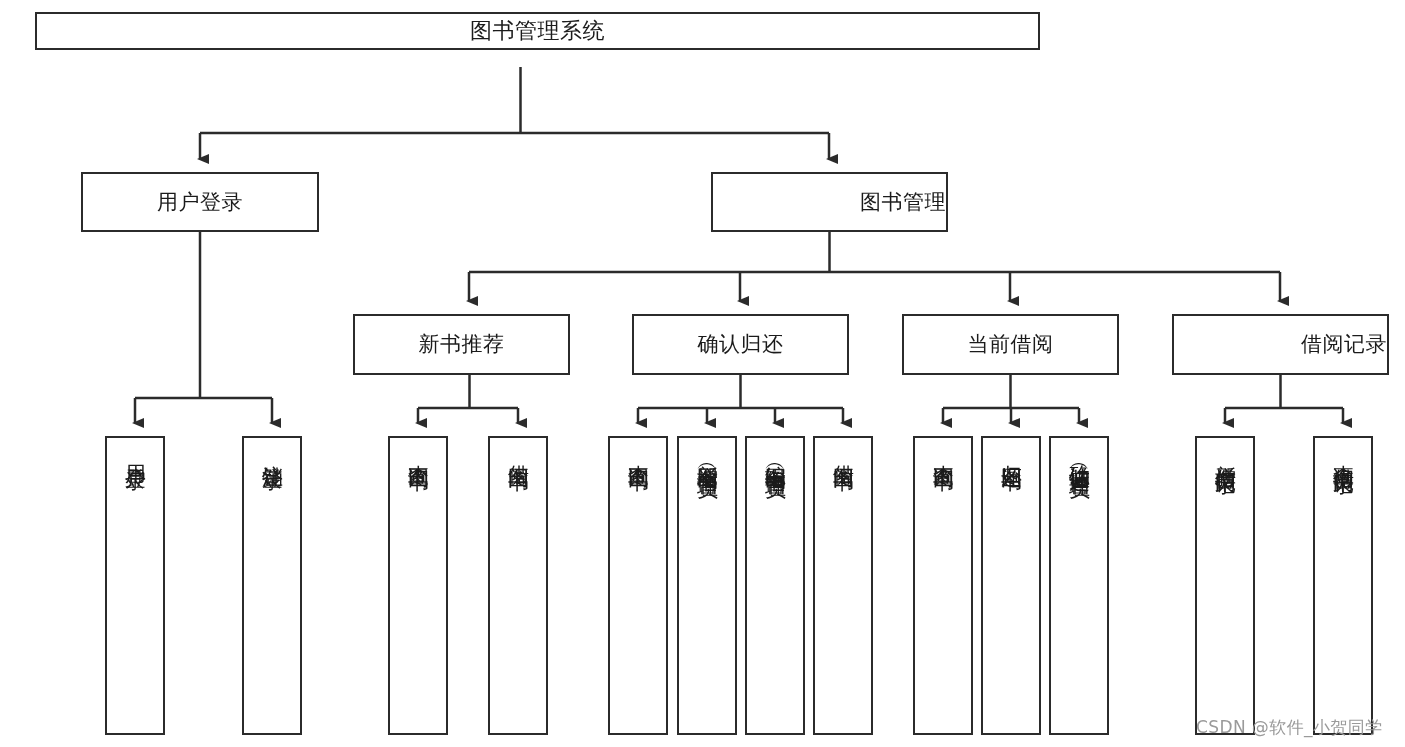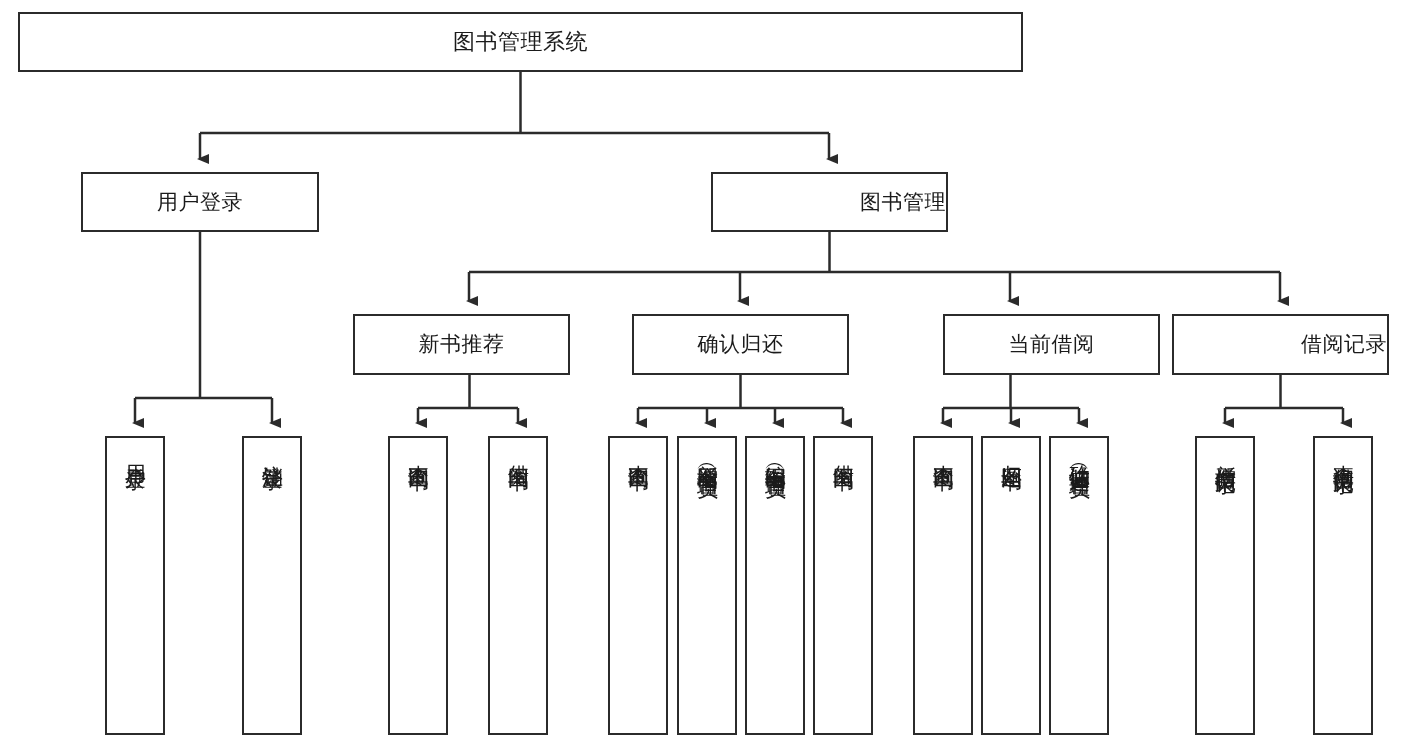--- a/index.html
+++ b/index.html
@@ -105,36 +105,36 @@
         <path d="M943,408 L943,423" marker-end="url(#arrow)"></path>
         <path d="M1011,408 L1011,423" marker-end="url(#arrow)"></path>
         <path d="M1079,408 L1079,423" marker-end="url(#arrow)"></path>
         <path d="M1280.5,375 L1280.5,408"></path>
         <path d="M1225,408 L1343,408"></path>
         <path d="M1225,408 L1225,423" marker-end="url(#arrow)"></path>
         <path d="M1343,408 L1343,423" marker-end="url(#arrow)"></path>
       </g>
   </svg>
   <div id="node-layer">
-      <div class="node horiz root" style="left: 18px; top: 12px; width: 1005px; height: 60px; justify-content: center;">
+      <div class="node horiz root" style="left: 35px; top: 12px; width: 1005px; height: 38px; justify-content: center;">
         <span class="node-label">图书管理系统</span>
       </div>
       <div class="node horiz" style="left: 81px; top: 172px; width: 238px; height: 60px;">
         <span class="node-label">用户登录</span>
       </div>
       <div class="node horiz" style="left: 711px; top: 172px; width: 237px; height: 60px; justify-content: flex-end;">
         <span class="node-label">图书管理</span>
       </div>
       <div class="node horiz" style="left: 353px; top: 314px; width: 217px; height: 61px;">
         <span class="node-label">新书推荐</span>
       </div>
       <div class="node horiz" style="left: 632px; top: 314px; width: 217px; height: 61px;">
         <span class="node-label">确认归还</span>
       </div>
-      <div class="node horiz" style="left: 902px; top: 314px; width: 217px; height: 61px; margin-left: 41px;">
+      <div class="node horiz" style="left: 902px; top: 314px; width: 217px; height: 61px;">
         <span class="node-label">当前借阅</span>
       </div>
       <div class="node horiz" style="left: 1172px; top: 314px; width: 217px; height: 61px; justify-content: flex-end;">
         <span class="node-label">借阅记录</span>
       </div>
       <div class="node vert" style="left: 105px; top: 436px; width: 60px; height: 299px;">
         <span class="node-label">用户登录</span>
       </div>
       <div class="node vert" style="left: 242px; top: 436px; width: 60px; height: 299px;">
         <span class="node-label">注销登录</span>
@@ -166,13 +166,14 @@
       <div class="node vert" style="left: 1049px; top: 436px; width: 60px; height: 299px;">
         <span class="node-label">确认归还（管理员）</span>
       </div>
       <div class="node vert" style="left: 1195px; top: 436px; width: 60px; height: 299px;">
         <span class="node-label">新增借阅记录</span>
       </div>
       <div class="node vert" style="left: 1313px; top: 436px; width: 60px; height: 299px;">
         <span class="node-label">查询借阅记录</span>
       </div>
     </div>
+  <div class="watermark" style="left: 1196px; top: 716px; color: rgb(154, 154, 154);">CSDN @软件_小贺同学</div>
 </div>
 
 </body></html>

